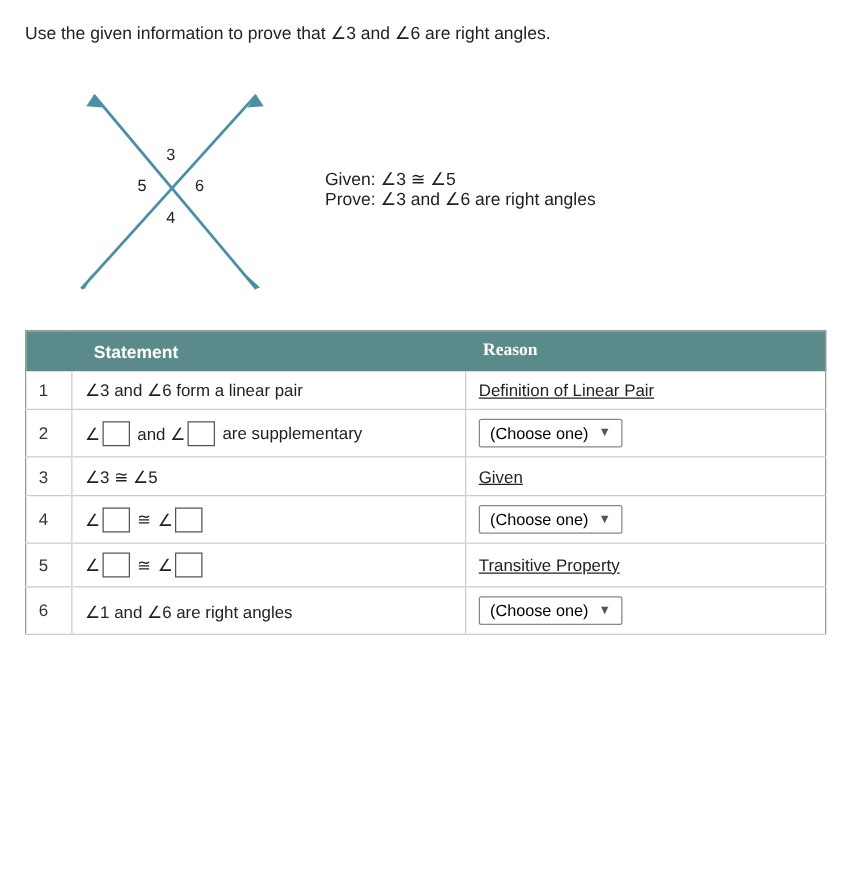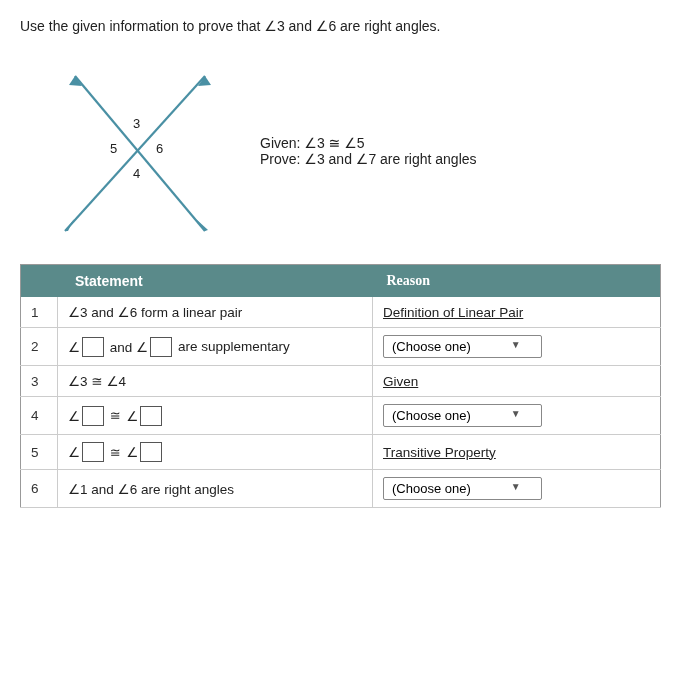--- a/index.html
+++ b/index.html
@@ -85,30 +85,30 @@
       width: 22px;
       height: 20px;
       border: 1.5px solid #555;
       background: #fff;
       text-align: center;
       vertical-align: middle;
       font-size: 13px;
     }
     .choose-btn {
       display: inline-flex;
+      align-items: center;
       border: 1.5px solid #888;
       border-radius: 2px;
-      padding: 3px 20px 3px 8px;
+      padding: 3px 8px 3px 8px;
       background: #fff;
       font-size: 13px;
       cursor: pointer;
       min-width: 110px;
       justify-content: space-between;
       position: relative;
-      gap: 32px;
     }
     .choose-btn .arrow-down {
       margin-left: 8px;
       font-size: 10px;
       color: #555;
     }
     .row-statement {
       display: flex;
       align-items: center;
       gap: 2px;
@@ -155,21 +155,21 @@
         <text x="90" y="97" font-size="13" font-family="Arial" fill="#222">5</text>
 
         <text x="136" y="97" font-size="13" font-family="Arial" fill="#222">6</text>
 
         <text x="113" y="122" font-size="13" font-family="Arial" fill="#222">4</text>
       </svg>
     </div>
 
     <div class="given-prove">
       <span>Given: ∠3 ≅ ∠5</span>
-      <span>Prove: ∠3 and ∠7 are right angles</span>
+      <span>Prove: ∠3 and ∠6 are right angles</span>
     </div>
   </div>
 
   <table class="proof-table">
     <thead>
       <tr>
         <th colspan="2" style="padding-left:54px;">
           <span>Statement</span>
         </th>
         <th>
@@ -204,21 +204,21 @@
           <button class="choose-btn">
             <span>(Choose one)</span>
             <span class="arrow-down">▼</span>
           </button>
         </td>
       </tr>
 
       <tr>
         <td class="num-cell">3</td>
         <td>
-          <span>∠3 ≅ ∠4</span>
+          <span>∠3 ≅ ∠5</span>
         </td>
         <td>
           <span>Given</span>
         </td>
       </tr>
 
       <tr>
         <td class="num-cell">4</td>
         <td>
           <span class="row-statement">

